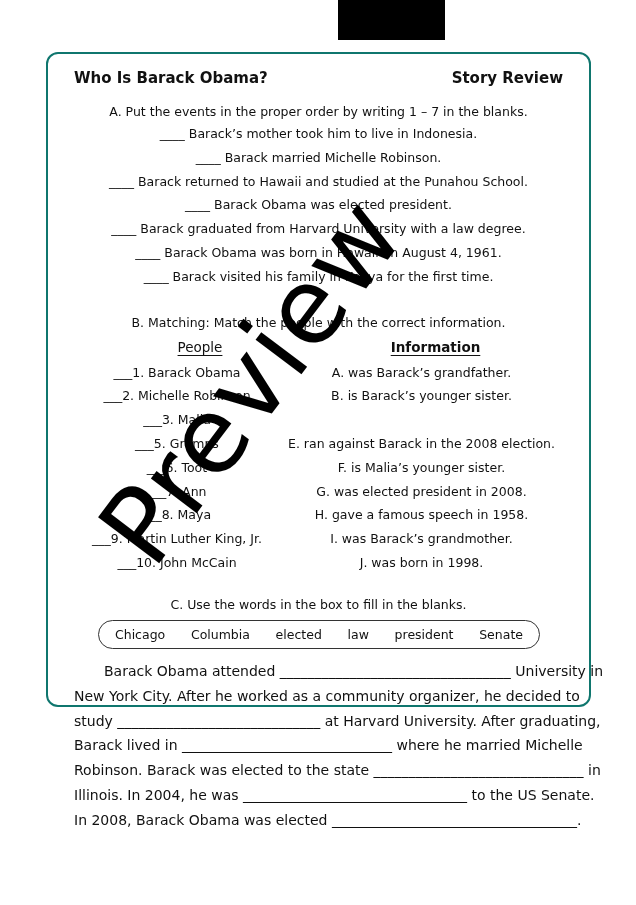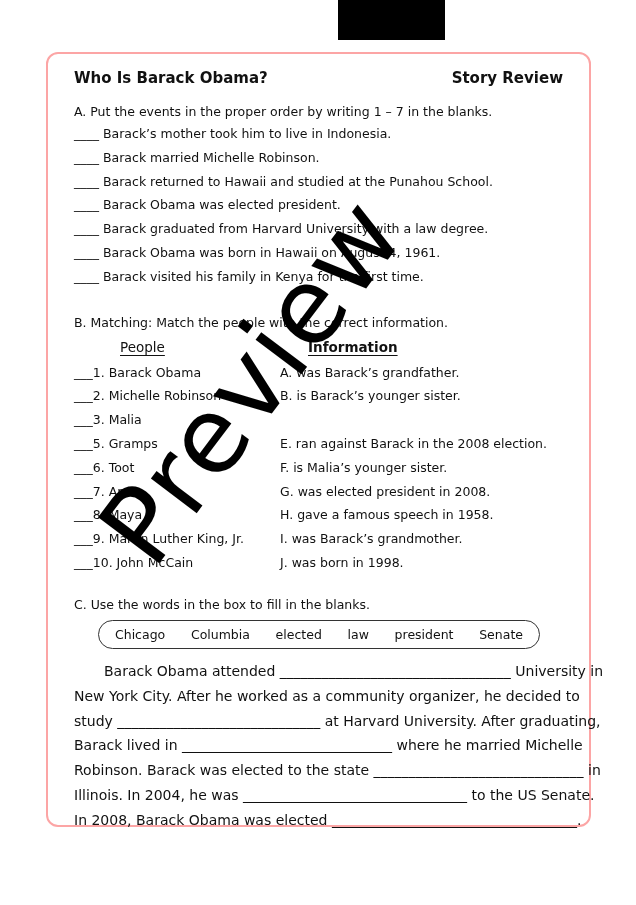--- a/index.html
+++ b/index.html
@@ -23,26 +23,27 @@
     width: 107px;
     height: 40px;
     background: #000000;
     z-index: 6;
   }
   .sheet {
     position: absolute;
     left: 46px;
     top: 52px;
     width: 545px;
-    height: 775px;
+    height: 655px;
     box-sizing: border-box;
-    border: 2px solid #fca5a5;
+    border: 2px solid #0f766e;
     border-radius: 12px;
     padding: 14px 26px 0 26px;
     background: #ffffff;
+    text-align: center;
   }
   .title-row {
     display: flex;
     justify-content: space-between;
     align-items: baseline;
     font-weight: 700;
     font-size: 15px;
     line-height: 20px;
   }
   .sec-heading {

